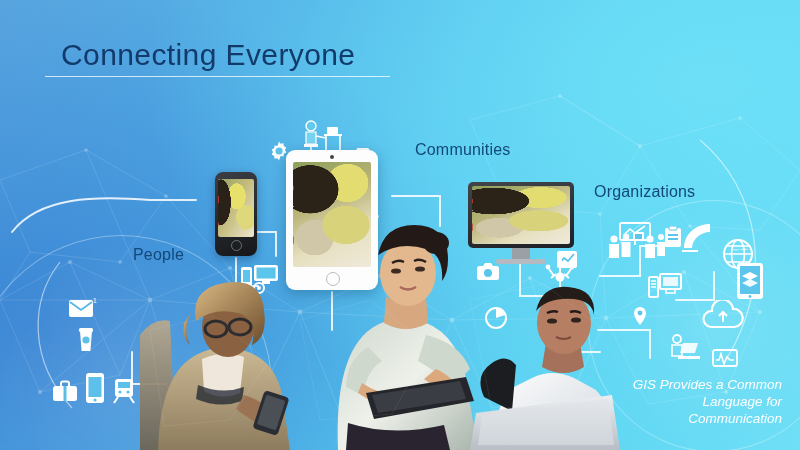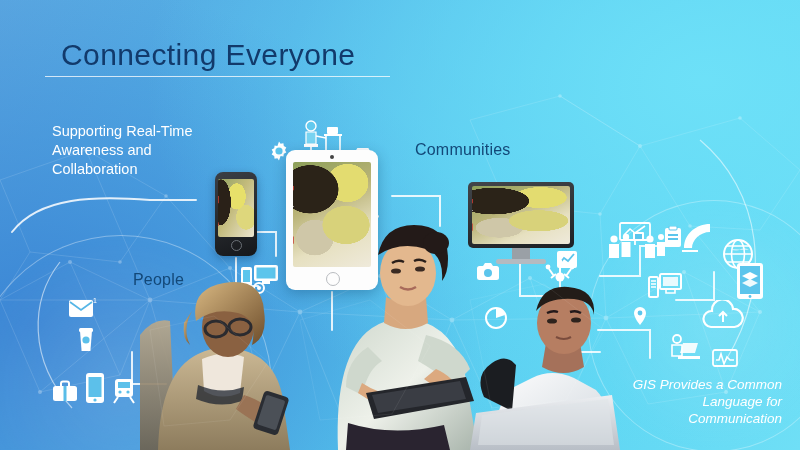--- a/index.html
+++ b/index.html
@@ -32,21 +32,21 @@
     letter-spacing:.4px;white-space:nowrap;font-weight:400;
   }
   .rule{position:absolute;left:45px;top:76px;width:345px;height:1px;background:rgba(255,255,255,.75);}
   .subtitle{
     position:absolute;left:45px;top:82px;font-size:17px;color:#ffffff;font-weight:400;letter-spacing:.2px;
   }
 
   .cap{position:absolute;color:#ffffff;font-size:14.5px;line-height:19px;}
   .cap-support{left:52px;top:122px;width:185px;}
   .lbl{position:absolute;color:#134878;font-size:16px;letter-spacing:.2px;}
-  .lbl-people{left:133px;top:246px;margin-top:25px;}
+  .lbl-people{left:133px;top:246px;}
   .lbl-comm{left:415px;top:141px;}
   .lbl-org{left:594px;top:183px;}
   .gis{
     position:absolute;right:18px;top:376px;width:160px;text-align:right;color:#ffffff;
     font-size:13.5px;line-height:17px;font-style:italic;
   }
 
   
   .ico{position:absolute;}
   .ico svg{display:block;}
@@ -504,19 +504,19 @@
     <g stroke="rgba(255,255,255,.35)" stroke-width=".7" fill="none">
       <path d="M300 320 L370 300 L430 346 L392 414 L320 420 Z"></path>
       <path d="M470 300 L544 284 L604 330 L566 400 L492 410 Z"></path>
       <path d="M150 330 L214 316 L268 362 L230 420 L164 426 Z"></path>
     </g>
   </svg>
 
   <div class="title">Connecting  Everyone</div>
   <div class="rule"></div>
 
-  <div class="cap cap-support">Supporting Real-Time Awareness and Collaboration</div>
 
   <div class="lbl lbl-people">People</div>
   <div class="lbl lbl-comm">Communities</div>
+  <div class="lbl lbl-org">Organizations</div>
 
   <div class="gis">GIS Provides a Common Language for Communication</div>
 </div>
 
 </body></html>

